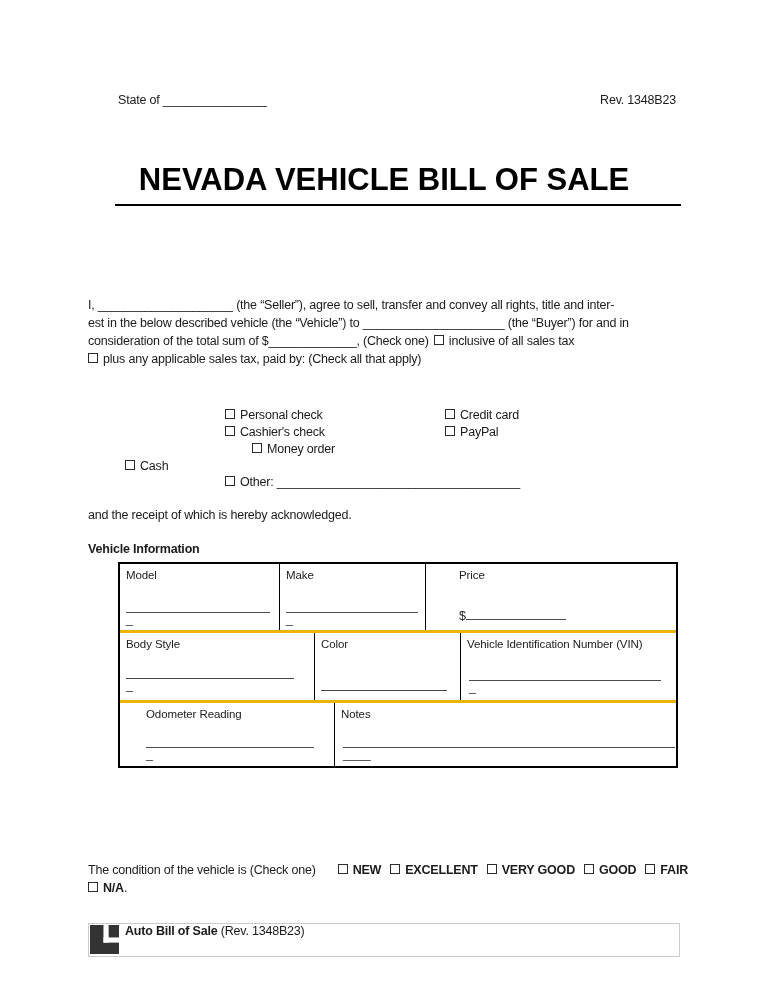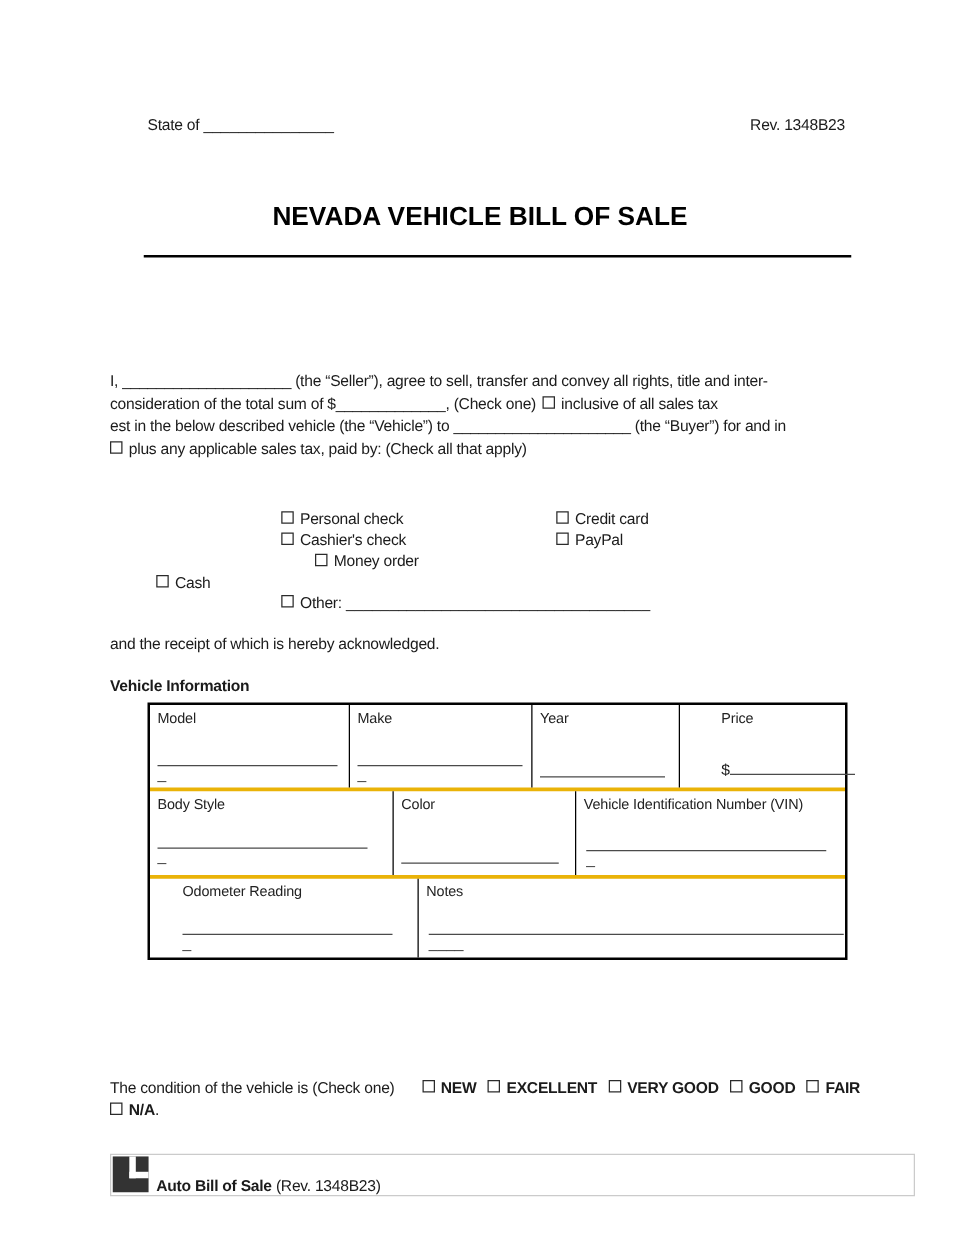--- a/index.html
+++ b/index.html
@@ -8,21 +8,21 @@
     font-family:"Liberation Sans","DejaVu Sans",sans-serif;
     color:#1b1b1b;font-size:12.5px;letter-spacing:-0.2px;
   }
   .abs{position:absolute;white-space:nowrap;}
   
   .state{left:118px;top:93px;}
   .rev{top:93px;right:92px;}
   .blank{letter-spacing:0;color:#1b1b1b;}
   
   .title{left:0;top:162px;width:768px;text-align:center;font-weight:bold;
-         font-size:21px;letter-spacing:0;color:#000;}
+         font-size:31px;letter-spacing:0;color:#000;}
   .title-rule{position:absolute;left:115px;top:204px;width:566px;height:2px;background:#000;}
   
   .para{position:absolute;left:88px;top:296px;width:600px;line-height:18px;}
   .para-line{white-space:nowrap;}
   
   .cb{display:inline-block;width:8px;height:8px;border:1px solid #2b2b2b;
       margin-right:5px;background:#fff;}
   .ml{margin-left:5px;}
   
   .payment{position:absolute;left:88px;top:404px;width:600px;height:96px;}
@@ -41,45 +41,45 @@
              white-space:nowrap;color:#222;}
   .line{position:absolute;height:0;border-bottom:1px solid #4a4a4a;}
   .stub{position:absolute;color:#3d3d3d;letter-spacing:0;}
   .price-fill{position:absolute;left:6px;top:44px;white-space:nowrap;}
   .fill-line{display:inline-block;width:100px;border-bottom:1px solid #4a4a4a;height:11px;}
   
   .cond{position:absolute;left:88px;top:861px;width:620px;line-height:18px;}
   .cond .opt{font-weight:bold;margin-left:9px;white-space:nowrap;}
   .cond .opt0{margin-left:22px;}
   
-  .footer{position:absolute;left:88px;top:923px;width:644px;height:34px;
+  .footer{position:absolute;left:88px;top:923px;width:592px;height:34px;
           border:1px solid #cbcbcb;box-sizing:border-box;background:#fff;
-          display:flex;align-items:flex-end;}
+          display:flex;align-items:flex-start;}
   .logo{width:29px;height:29px;margin:0 0 0 1px;flex:0 0 auto;align-self:flex-start;margin-top:1px;}
   .ftext{margin-left:6px;white-space:nowrap;}
   .b{font-weight:bold;}
 </style>
 </head>
 <body>
 
 <div class="sheet">
 
   <div class="abs state">
     <span>State of</span>
     <span class="blank">_______________</span>
   </div>
   <div class="abs rev">Rev. 1348B23</div>
 
   <div class="abs title">NEVADA VEHICLE BILL OF SALE</div>
   <div class="title-rule"></div>
 
   <div class="para">
     <div class="para-line">I, ____________________ (the “Seller”), agree to sell, transfer and convey all rights, title and inter-</div>
+    <div class="para-line">est in the below described vehicle (the “Vehicle”) to _____________________ (the “Buyer”) for and in</div>
     <div class="para-line"><span>consideration of the total sum of $_____________, (Check one)</span><span class="cb ml"></span><span>inclusive of all sales tax</span></div>
-    <div class="para-line">est in the below described vehicle (the “Vehicle”) to _____________________ (the “Buyer”) for and in</div>
     <div class="para-line"><span class="cb"></span><span>plus any applicable sales tax, paid by: (Check all that apply)</span></div>
   </div>
 
   <div class="payment">
     <div class="pitem" style="left:137px;top:4px;"><span class="cb"></span><span>Personal check</span></div>
     <div class="pitem" style="left:137px;top:21px;"><span class="cb"></span><span>Cashier's check</span></div>
     <div class="pitem" style="left:137px;top:38px;padding-left:27px;"><span class="cb"></span><span>Money order</span></div>
     <div class="pitem" style="left:37px;top:55px;"><span class="cb"></span><span>Cash</span></div>
     <div class="pitem" style="left:357px;top:4px;"><span class="cb"></span><span>Credit card</span></div>
     <div class="pitem" style="left:357px;top:21px;"><span class="cb"></span><span>PayPal</span></div>
@@ -95,24 +95,20 @@
     <div class="vrow rb" style="height:69px;">
       <div class="cell cr" style="width:160px;">
         <div class="lbl">Model</div>
         <div class="line" style="left:6px;width:144px;top:48px;"></div>
         <div class="stub" style="left:6px;top:48px;">_</div>
       </div>
       <div class="cell cr" style="width:146px;">
         <div class="lbl">Make</div>
         <div class="line" style="left:6px;width:132px;top:48px;"></div>
         <div class="stub" style="left:6px;top:48px;">_</div>
-      </div>
-      <div class="cell cr" style="width:118px;">
-        <div class="lbl">Year</div>
-        <div class="line" style="left:6px;width:100px;top:57px;"></div>
       </div>
       <div class="cell" style="flex:1;margin-left:27px;">
         <div class="lbl">Price</div>
         <div class="price-fill"><span>$</span><span class="fill-line"></span></div>
       </div>
     </div>
 
     <div class="vrow rb" style="height:70px;">
       <div class="cell cr" style="width:195px;">
         <div class="lbl">Body Style</div>

